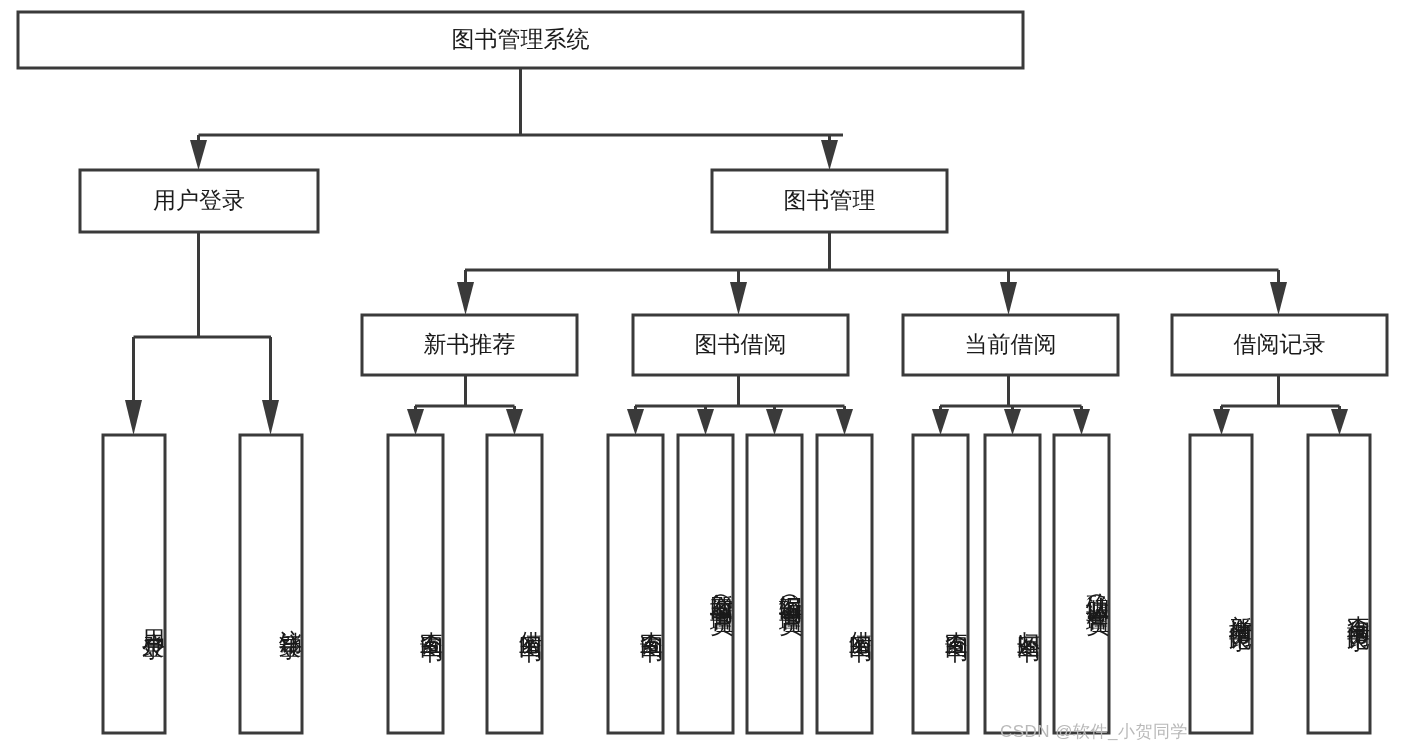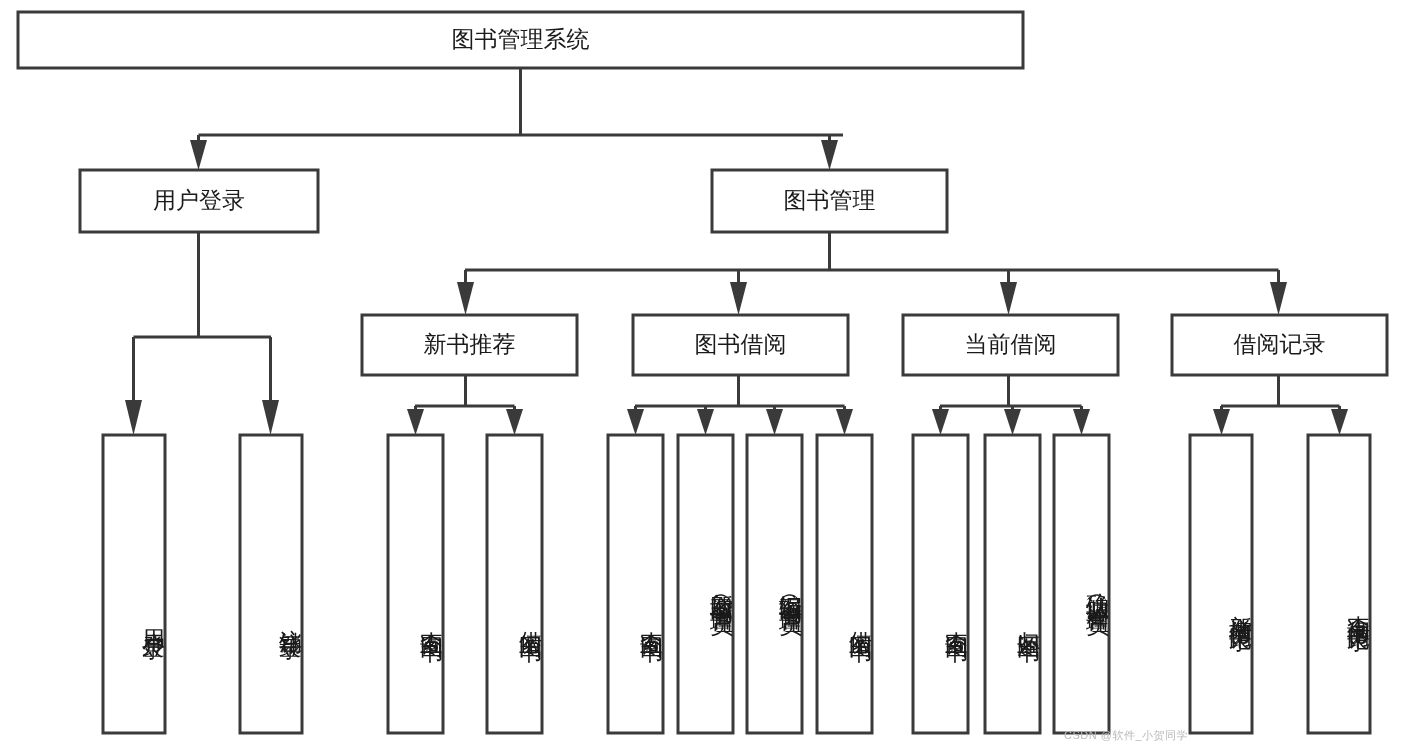--- a/index.html
+++ b/index.html
@@ -62,21 +62,21 @@
     display: flex;
     align-items: flex-start;
     justify-content: center;
     pointer-events: none;
   }
   .watermark {
     position: absolute;
     right: 8px;
     bottom: 4px;
     font-family: "Liberation Sans", "DejaVu Sans", sans-serif;
-    font-size: 11px;
+    font-size: 17px;
     color: #b9b9b9;
     white-space: nowrap;
     letter-spacing: 0.5px;
   }
 </style>
 </head>
 <body>
 
 <div id="diagram-root">
 

